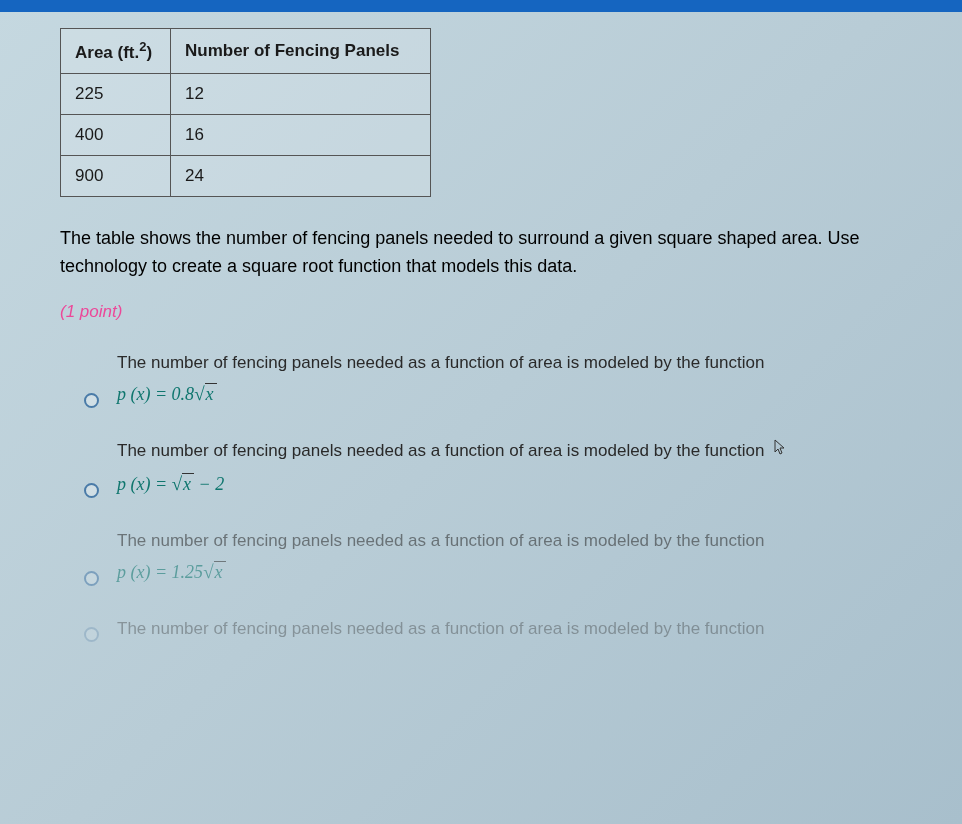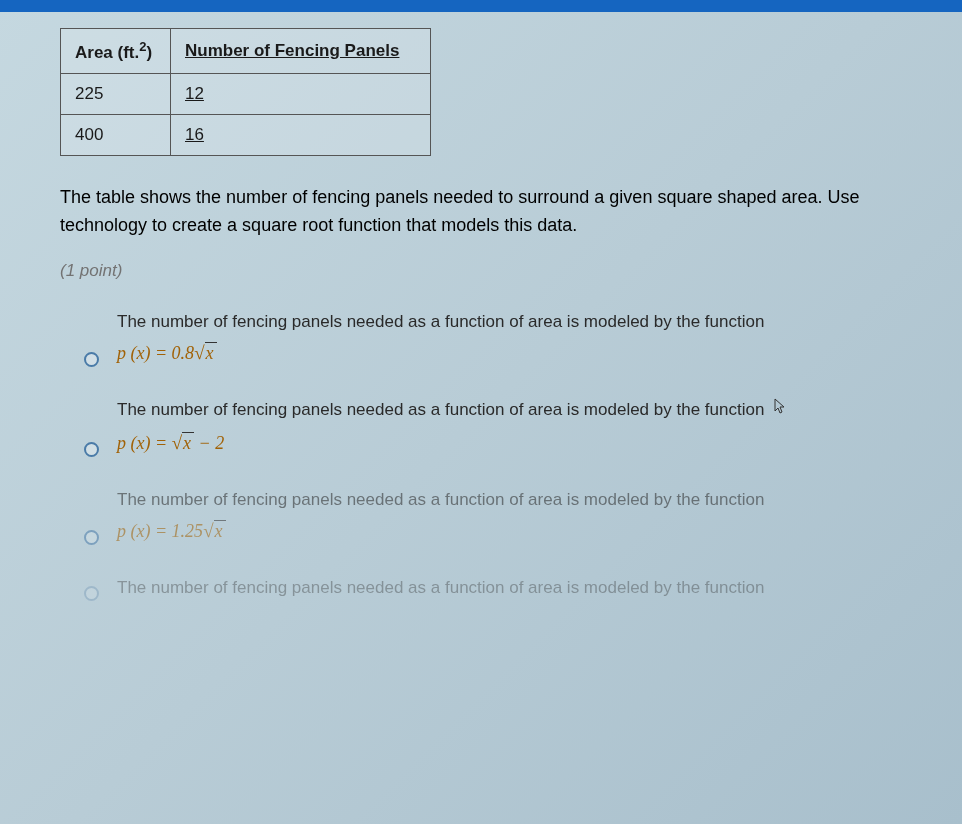--- a/index.html
+++ b/index.html
@@ -33,38 +33,37 @@
     }
     th {
       font-weight: bold;
       font-size: 17px;
     }
     th:first-child, td:first-child {
       width: 110px;
     }
     th:last-child, td:last-child {
       width: 260px;
-      text-decoration: underline;
     }
     .area-header { white-space: nowrap; }
     .superscript {
       font-size: 13px;
       vertical-align: super;
     }
     .description {
       margin-top: 28px;
       font-size: 18px;
       color: #000000;
       line-height: 1.55;
     }
     .points {
       margin-top: 22px;
       font-size: 17px;
       font-style: italic;
-      color: #737373;
+      color: #ec4899;
     }
     .options {
       margin-top: 28px;
       padding-left: 24px;
     }
     .option-row {
       display: flex;
       align-items: flex-end;
       gap: 18px;
       margin-bottom: 30px;
@@ -81,21 +80,21 @@
     }
     .option-text {
       font-size: 17px;
       color: #2a2a2a;
       line-height: 1.5;
     }
     .formula {
       font-family: 'Times New Roman', serif;
       font-style: italic;
       font-size: 18px;
-      color: #a16207;
+      color: #0f766e;
       margin-top: 4px;
     }
     .sqrt {
       font-style: normal;
       display: inline-block;
       position: relative;
     }
     .sqrt-sym {
       font-size: 19px;
     }
@@ -135,20 +134,24 @@
       </tr>
     </thead>
     <tbody>
       <tr>
         <td>225</td>
         <td>12</td>
       </tr>
       <tr>
         <td>400</td>
         <td>16</td>
+      </tr>
+      <tr>
+        <td>900</td>
+        <td>24</td>
       </tr>
     </tbody>
   </table>
 
   <p class="description">The table shows the number of fencing panels needed to surround a given square shaped area. Use technology to create a square root function that models this data.</p>
 
   <p class="points">(1 point)</p>
 
   <div class="options">
 

